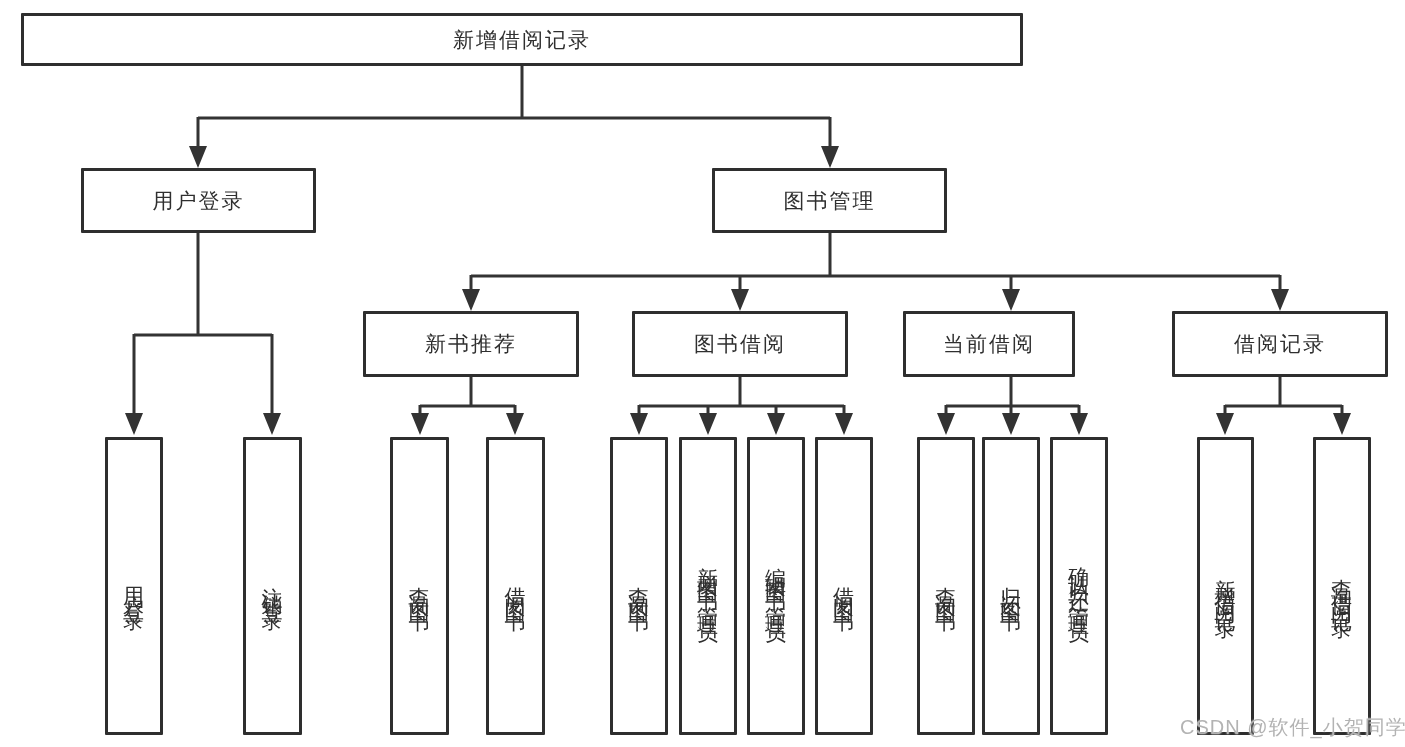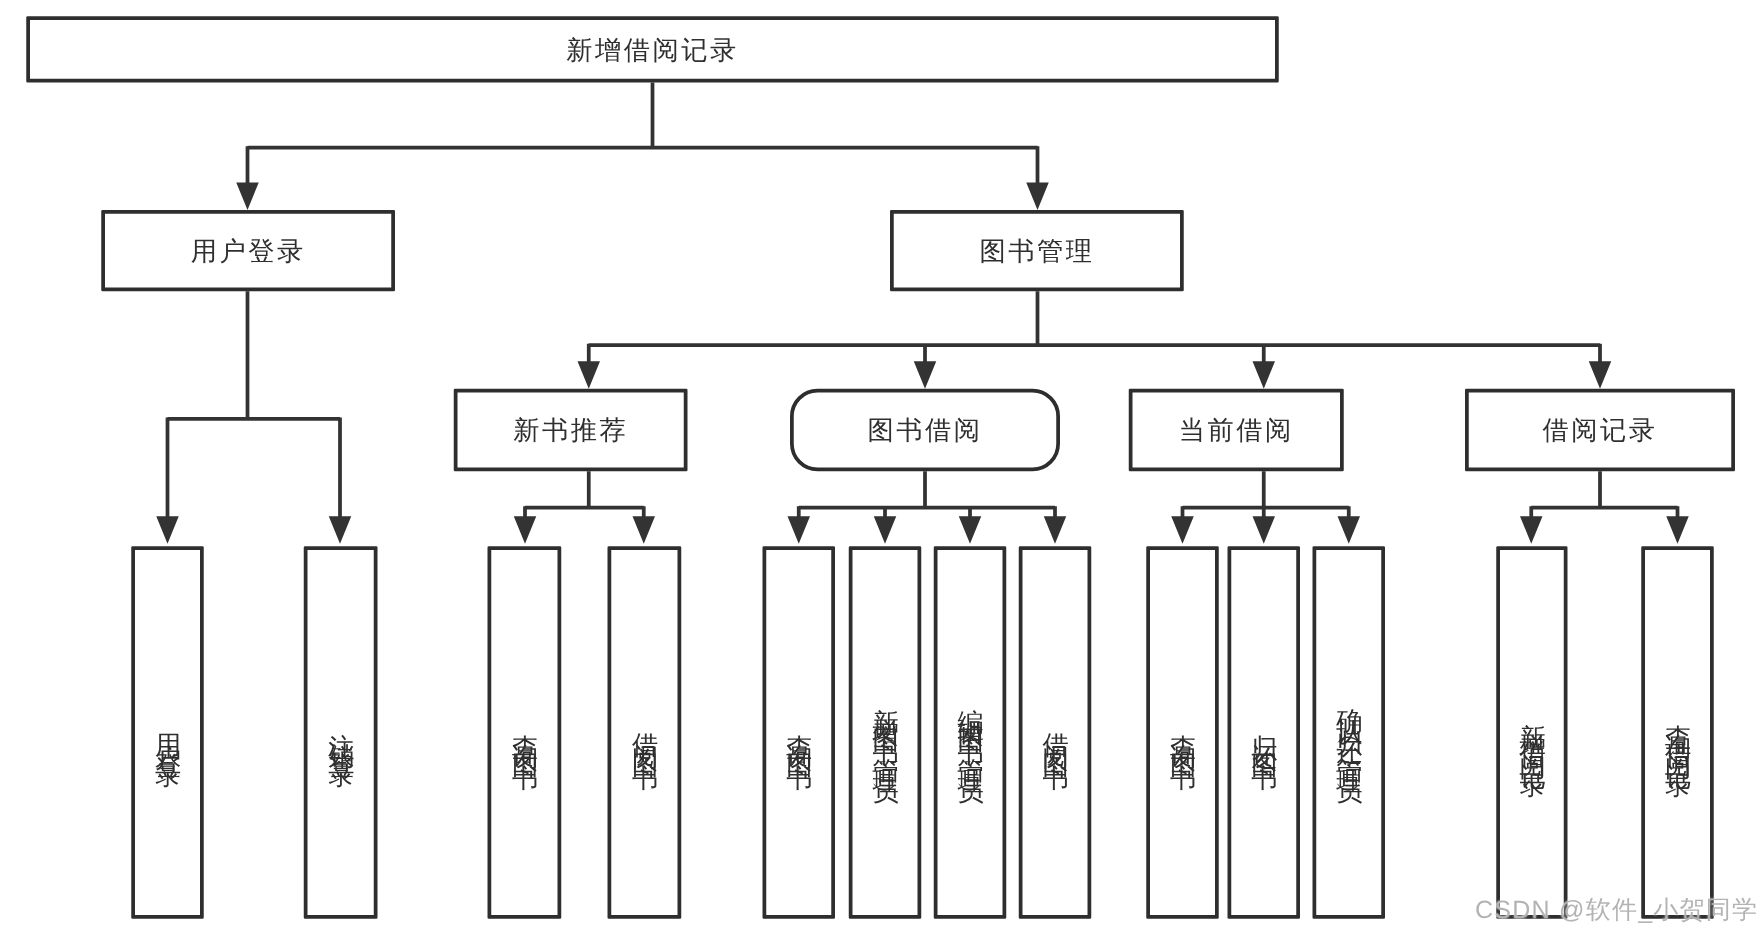--- a/index.html
+++ b/index.html
@@ -81,24 +81,24 @@
     <span class="h-label">新增借阅记录</span>
   </div>
 
   <div class="node" style="left:81px; top:168px; width:235px; height:65px;">
     <span class="h-label">用户登录</span>
   </div>
   <div class="node" style="left:712px; top:168px; width:235px; height:65px;text-align:right;">
     <span class="h-label">图书管理</span>
   </div>
 
-  <div class="node" style="left:363px; top:311px; width:187px; height:66px;">
+  <div class="node" style="left:363px; top:311px; width:216px; height:66px;">
     <span class="h-label">新书推荐</span>
   </div>
-  <div class="node" style="left:632px; top:311px; width:216px; height:66px;border-radius:22px;">
+  <div class="node" style="left:632px; top:311px; width:216px; height:66px;">
     <span class="h-label">图书借阅</span>
   </div>
   <div class="node" style="left:903px; top:311px; width:172px; height:66px;">
     <span class="h-label">当前借阅</span>
   </div>
   <div class="node" style="left:1172px; top:311px; width:216px; height:66px;">
     <span class="h-label">借阅记录</span>
   </div>
 
   <div class="node" style="left:105px; top:437px; width:58px; height:298px;">

